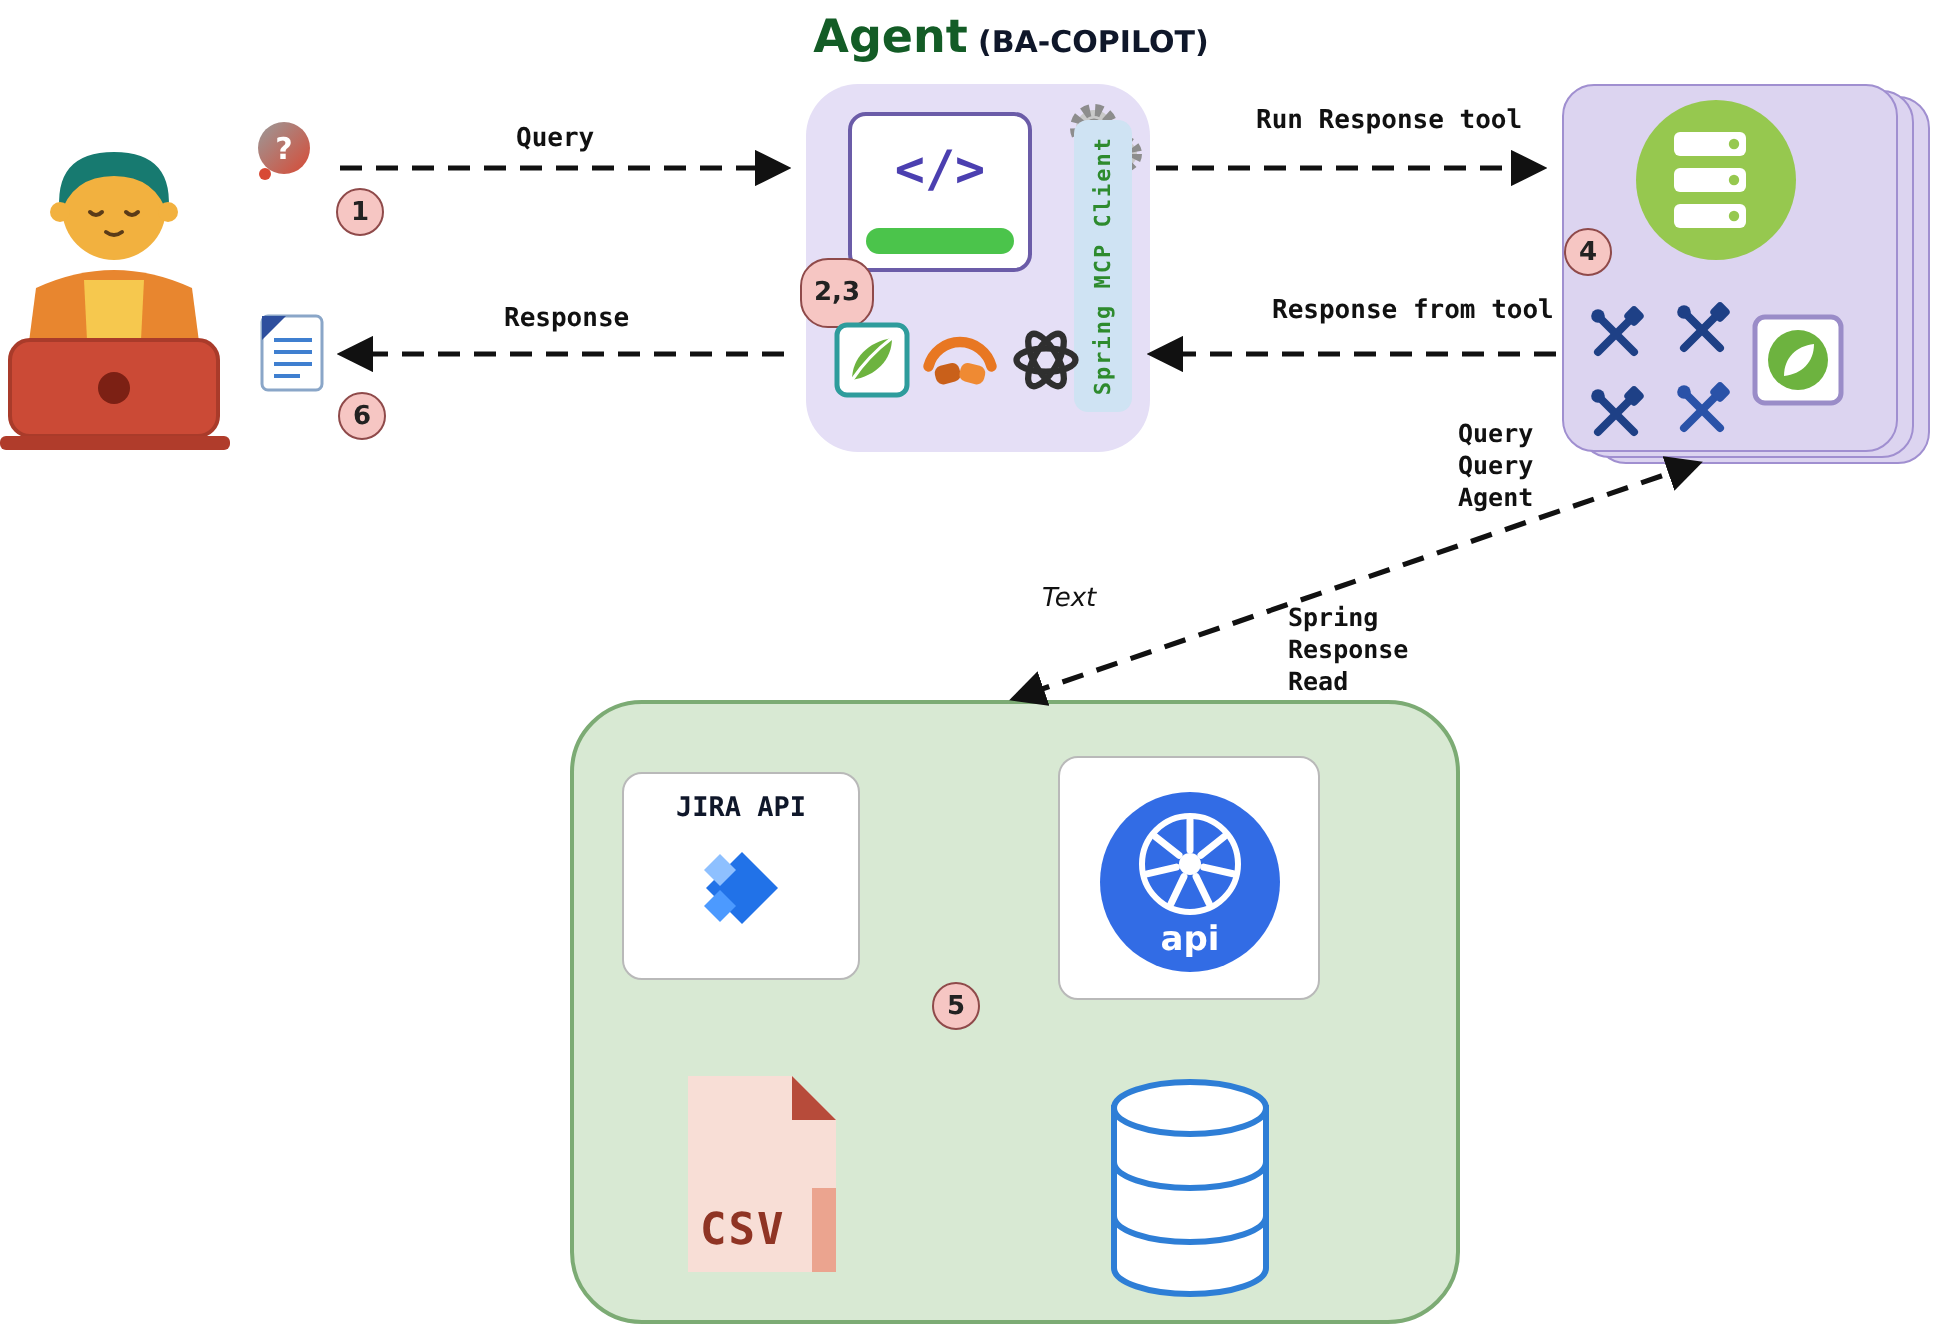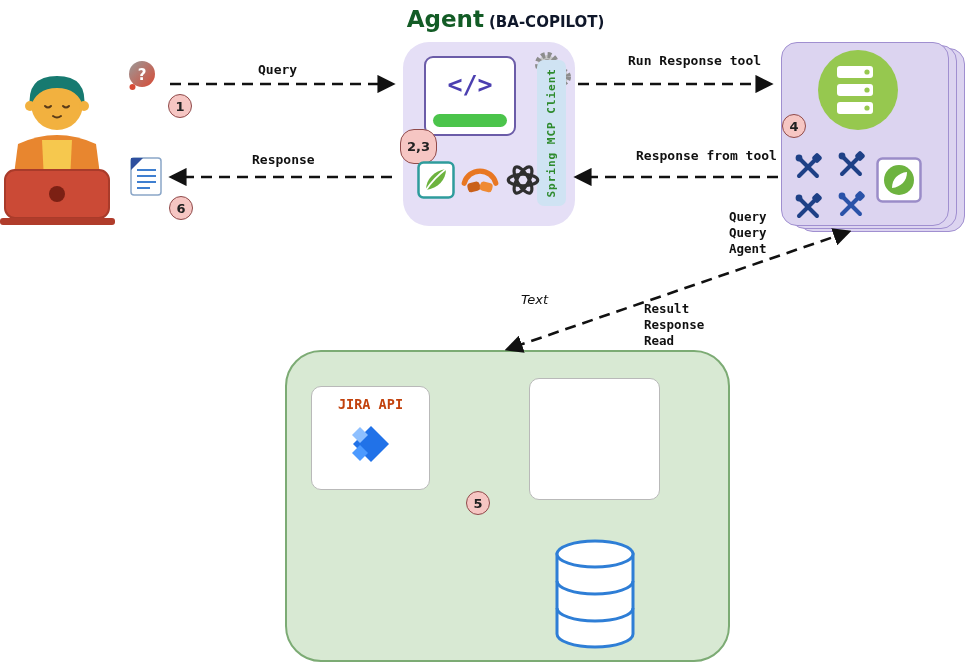--- a/index.html
+++ b/index.html
@@ -31,21 +31,21 @@
   .vtext{writing-mode:vertical-rl;transform:rotate(180deg);
          font:bold 11px "DejaVu Sans Mono",monospace;color:#2e8b2e;letter-spacing:1px;white-space:nowrap;}
   
   .mcp-card{position:absolute;width:168px;height:184px;background:#dcd4f0;border:1.5px solid #a08fd0;
             border-radius:16px;box-sizing:border-box;}
   
   .tools-box{left:285px;top:350px;width:445px;height:312px;background:#d8e9d3;
              border:2px solid #7cab74;border-radius:36px;box-sizing:border-box;}
   .jira-card{left:311px;top:386px;width:119px;height:104px;background:#fff;border:1.5px solid #b9b9b9;
              border-radius:10px;box-sizing:border-box;text-align:center;}
-  .jira-label{display:block;margin-top:9px;font:bold 13.5px "DejaVu Sans Mono",monospace;color:#c2410c;}
+  .jira-label{display:block;margin-top:9px;font:bold 13.5px "DejaVu Sans Mono",monospace;color:#0f172a;}
   .k8s-card{left:529px;top:378px;width:131px;height:122px;background:#fff;border:1.5px solid #b9b9b9;
             border-radius:10px;box-sizing:border-box;}
   svg{display:block;}
 </style>
 </head>
 <body>
 
 <div class="canvas">
 
   <div class="abs" style="left:0;top:48px;width:115px;height:178px;">
@@ -215,40 +215,67 @@
   <div class="flow-label" style="left:636px;top:148px;">Response from tool</div>
   <div class="flow-label" style="left:252px;top:152px;">Response</div>
   <div class="flow-label" style="left:521px;top:292px;font-weight:normal;font-family:'DejaVu Sans',sans-serif;font-style:italic;">Text</div>
 
   <div class="flow-label small" style="left:729px;top:209px;">
     <div>Query</div>
     <div>Query</div>
     <div>Agent</div>
   </div>
   <div class="flow-label small" style="left:644px;top:301px;">
-    <div>Result</div>
+    <div>Spring</div>
     <div>Response</div>
     <div>Read</div>
   </div>
 
   <div class="abs tools-box"></div>
 
   <div class="abs jira-card">
     <span class="jira-label">JIRA API</span>
     <svg width="44" height="44" viewBox="0 0 44 44" style="margin:10px auto 0;">
       <polygon points="22,4 40,22 22,40 4,22" fill="#2172e8"></polygon>
       <polygon points="11,5 19,13 11,21 3,13" fill="#8ec0ff"></polygon>
       <polygon points="11,23 19,31 11,39 3,31" fill="#4c9aff"></polygon>
     </svg>
   </div>
 
   <div class="abs k8s-card"></div>
+  <div class="abs" style="left:548px;top:394px;">
+    <svg width="94" height="94" viewBox="0 0 94 94">
+      <circle cx="47" cy="47" r="45" fill="#326ce5"></circle>
+      <g transform="translate(47,38)" stroke="#fff" fill="none">
+        <circle r="24" stroke-width="3"></circle>
+        <g stroke-width="3.5" stroke-linecap="round">
+          <line x1="0" y1="-7" x2="0" y2="-22" transform="rotate(0)"></line>
+          <line x1="0" y1="-7" x2="0" y2="-22" transform="rotate(51.4)"></line>
+          <line x1="0" y1="-7" x2="0" y2="-22" transform="rotate(102.8)"></line>
+          <line x1="0" y1="-7" x2="0" y2="-22" transform="rotate(154.2)"></line>
+          <line x1="0" y1="-7" x2="0" y2="-22" transform="rotate(205.6)"></line>
+          <line x1="0" y1="-7" x2="0" y2="-22" transform="rotate(257)"></line>
+          <line x1="0" y1="-7" x2="0" y2="-22" transform="rotate(308.4)"></line>
+        </g>
+        <circle r="5.5" fill="#fff" stroke="none"></circle>
+      </g>
+      <text x="47" y="81" text-anchor="middle" font-family="DejaVu Sans, sans-serif" font-size="17" font-weight="bold" fill="#fff">api</text>
+    </svg>
+  </div>
 
   <div class="badge" style="left:466px;top:491px;">5</div>
 
+  <div class="abs" style="left:344px;top:538px;">
+    <svg width="74" height="98" viewBox="0 0 74 98">
+      <path d="M0,0 H52 L74,22 V98 H0 Z" fill="#f8ded6"></path>
+      <path d="M52,0 L74,22 L52,22 Z" fill="#b74b3a"></path>
+      <rect x="62" y="56" width="12" height="42" fill="#eba48f"></rect>
+      <text x="6" y="84" font-family="DejaVu Sans Mono, monospace" font-size="22" font-weight="bold" letter-spacing="1" fill="#8f3424">CSV</text>
+    </svg>
+  </div>
 
   <div class="abs" style="left:553px;top:536px;">
     <svg width="84" height="116" viewBox="0 0 84 116">
       <path d="M4,18 V98 A38,13 0 0 0 80,98 V18 Z" fill="#fff" stroke="#2e7ed6" stroke-width="3"></path>
       <ellipse cx="42" cy="18" rx="38" ry="13" fill="#fff" stroke="#2e7ed6" stroke-width="3"></ellipse>
       <path d="M4,45 A38,13 0 0 0 80,45" fill="none" stroke="#2e7ed6" stroke-width="3"></path>
       <path d="M4,72 A38,13 0 0 0 80,72" fill="none" stroke="#2e7ed6" stroke-width="3"></path>
     </svg>
   </div>
 

